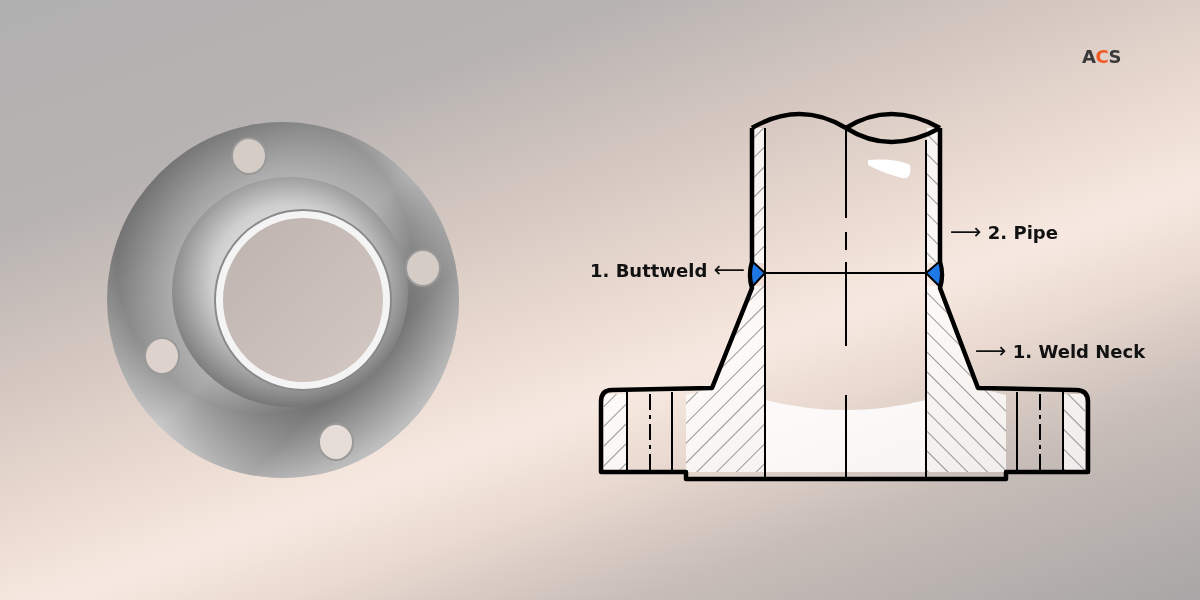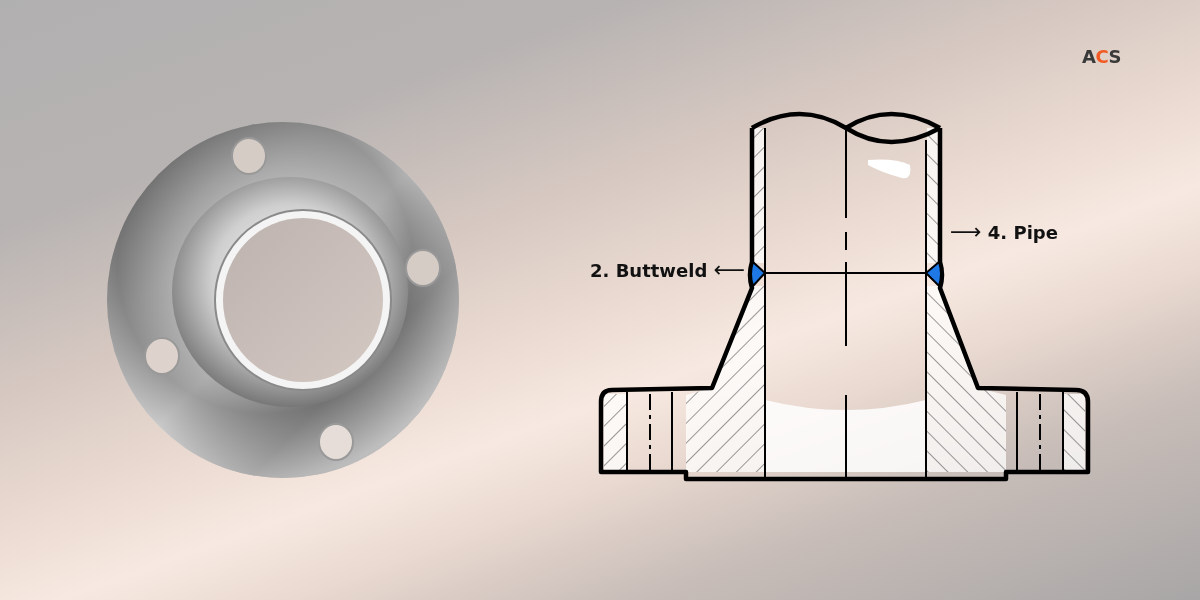--- a/index.html
+++ b/index.html
@@ -112,22 +112,26 @@
 
     <line x1="627" y1="392" x2="627" y2="470" stroke="#000" stroke-width="2"></line>
     <line x1="650" y1="394" x2="650" y2="470" stroke="#000" stroke-width="2" stroke-dasharray="16,5,4,5"></line>
     <line x1="672" y1="392" x2="672" y2="470" stroke="#000" stroke-width="2"></line>
     <line x1="1017" y1="392" x2="1017" y2="470" stroke="#000" stroke-width="2"></line>
     <line x1="1040" y1="394" x2="1040" y2="470" stroke="#000" stroke-width="2" stroke-dasharray="16,5,4,5"></line>
     <line x1="1063" y1="392" x2="1063" y2="470" stroke="#000" stroke-width="2"></line>
   </svg>
 
   <div class="label" style="left:590px; top:257px;">
-    <span>2. Buttweld</span>
+    <span>1. Buttweld</span>
     <span class="arrow">⟵</span>
   </div>
 
   <div class="label" style="left:950px; top:219px;">
     <span class="arrow">⟶</span>
-    <span>4. Pipe</span>
+    <span>2. Pipe</span>
   </div>
 
+  <div class="label" style="left:975px; top:338px;">
+    <span class="arrow">⟶</span>
+    <span>1. Weld Neck</span>
+  </div>
 </div>
 
 </body></html>

